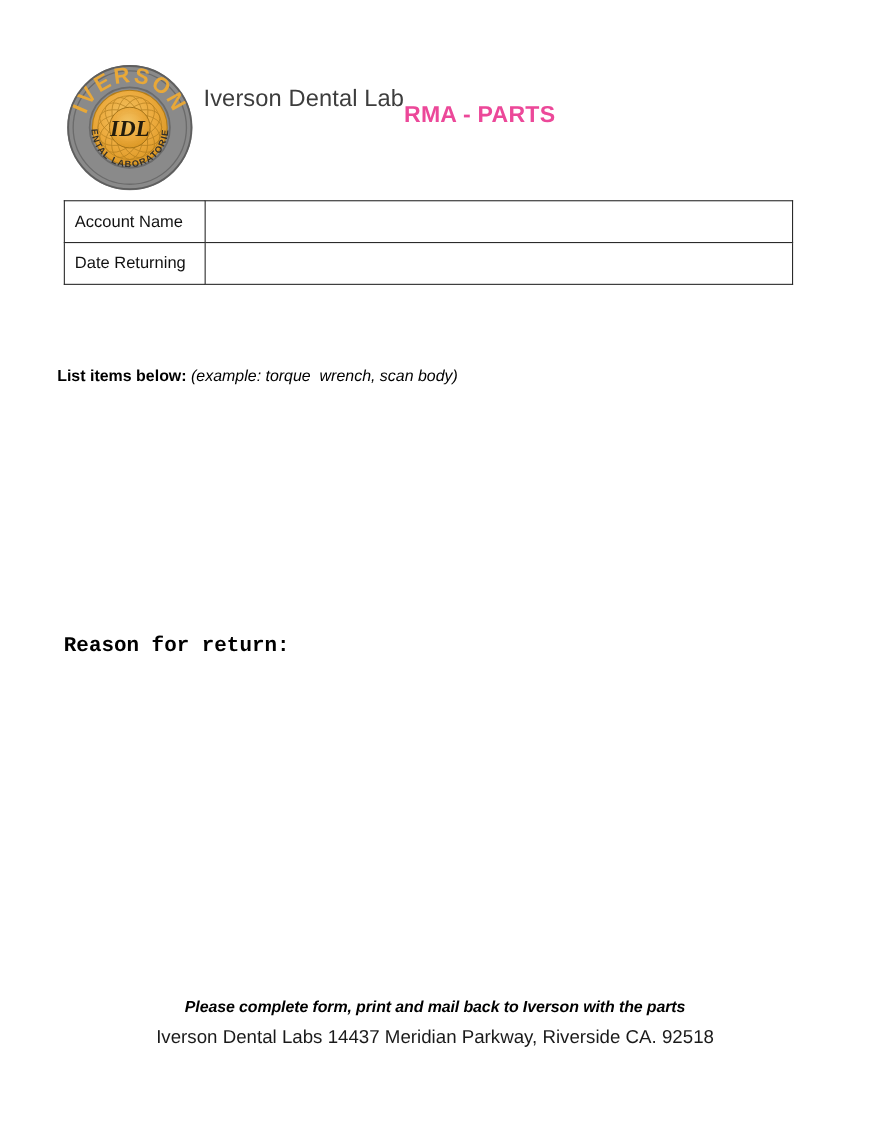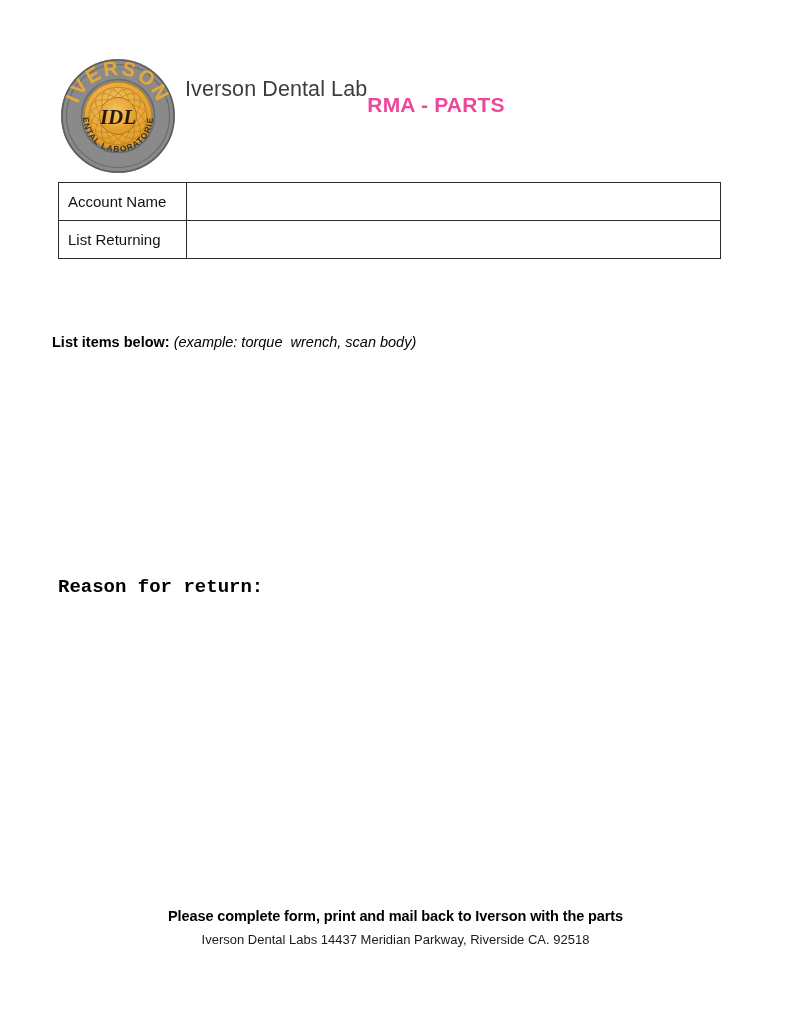--- a/index.html
+++ b/index.html
@@ -155,23 +155,24 @@
     top: 906px;
     width: 791px;
     text-align: center;
   }
   .footer-instruction {
     font-size: 14.5px;
     font-weight: 700;
     color: #000000;
     line-height: 1.45;
     letter-spacing: -0.1px;
+    font-style: italic;
   }
   .footer-address {
-    font-size: 13px;
+    font-size: 17px;
     font-weight: 400;
     color: #1a1a1a;
     line-height: 1.5;
     margin-top: 3px;
   }
 </style>
 </head>
 <body>
 
 <div class="page">
@@ -230,21 +231,21 @@
     </div>
   </div>
 
   <table class="form-table">
     <tbody>
       <tr>
         <td class="label-cell">Account Name</td>
         <td class="value-cell"></td>
       </tr>
       <tr>
-        <td class="label-cell">List Returning</td>
+        <td class="label-cell">Date Returning</td>
         <td class="value-cell"></td>
       </tr>
     </tbody>
   </table>
 
   <div class="section-list-items"><span class="lead">List items below:</span><span class="example"> (example: torque  wrench, scan body)</span></div>
 
   <div class="list-items-area"></div>
 
   <div class="section-reason">Reason for return:</div>

